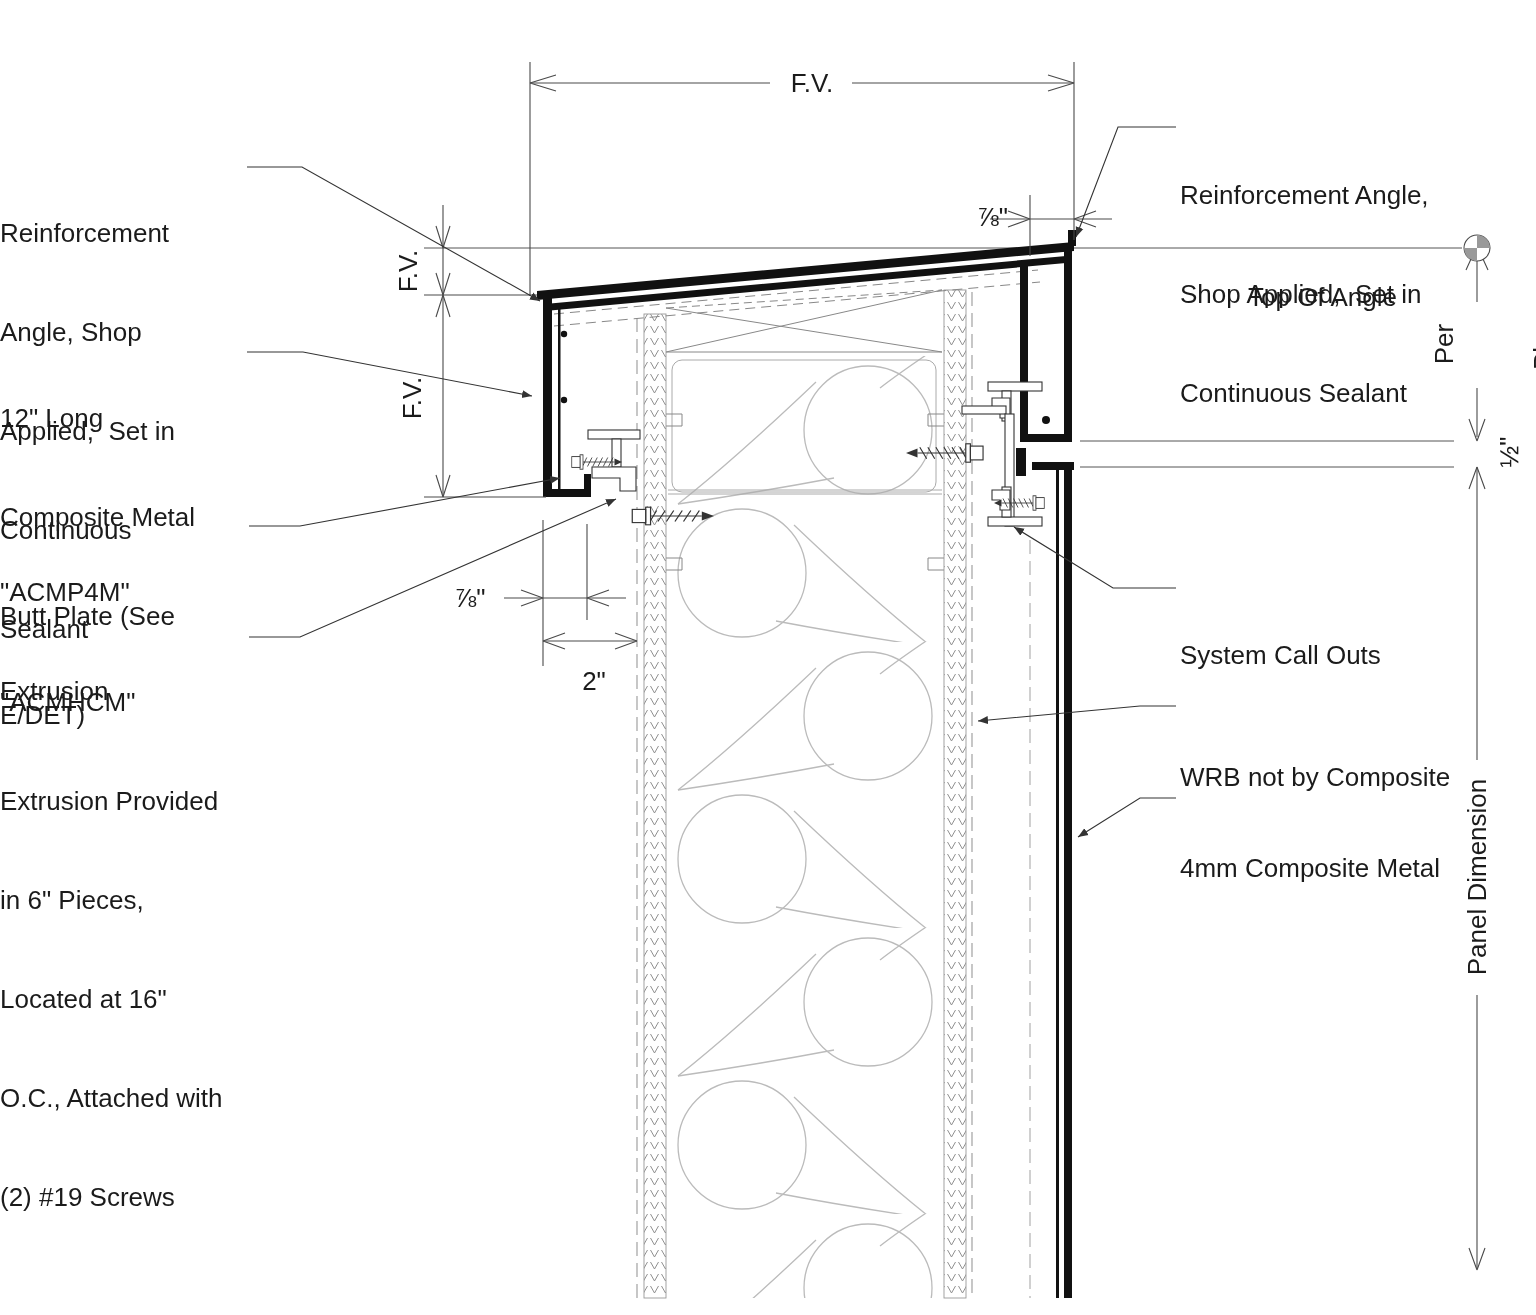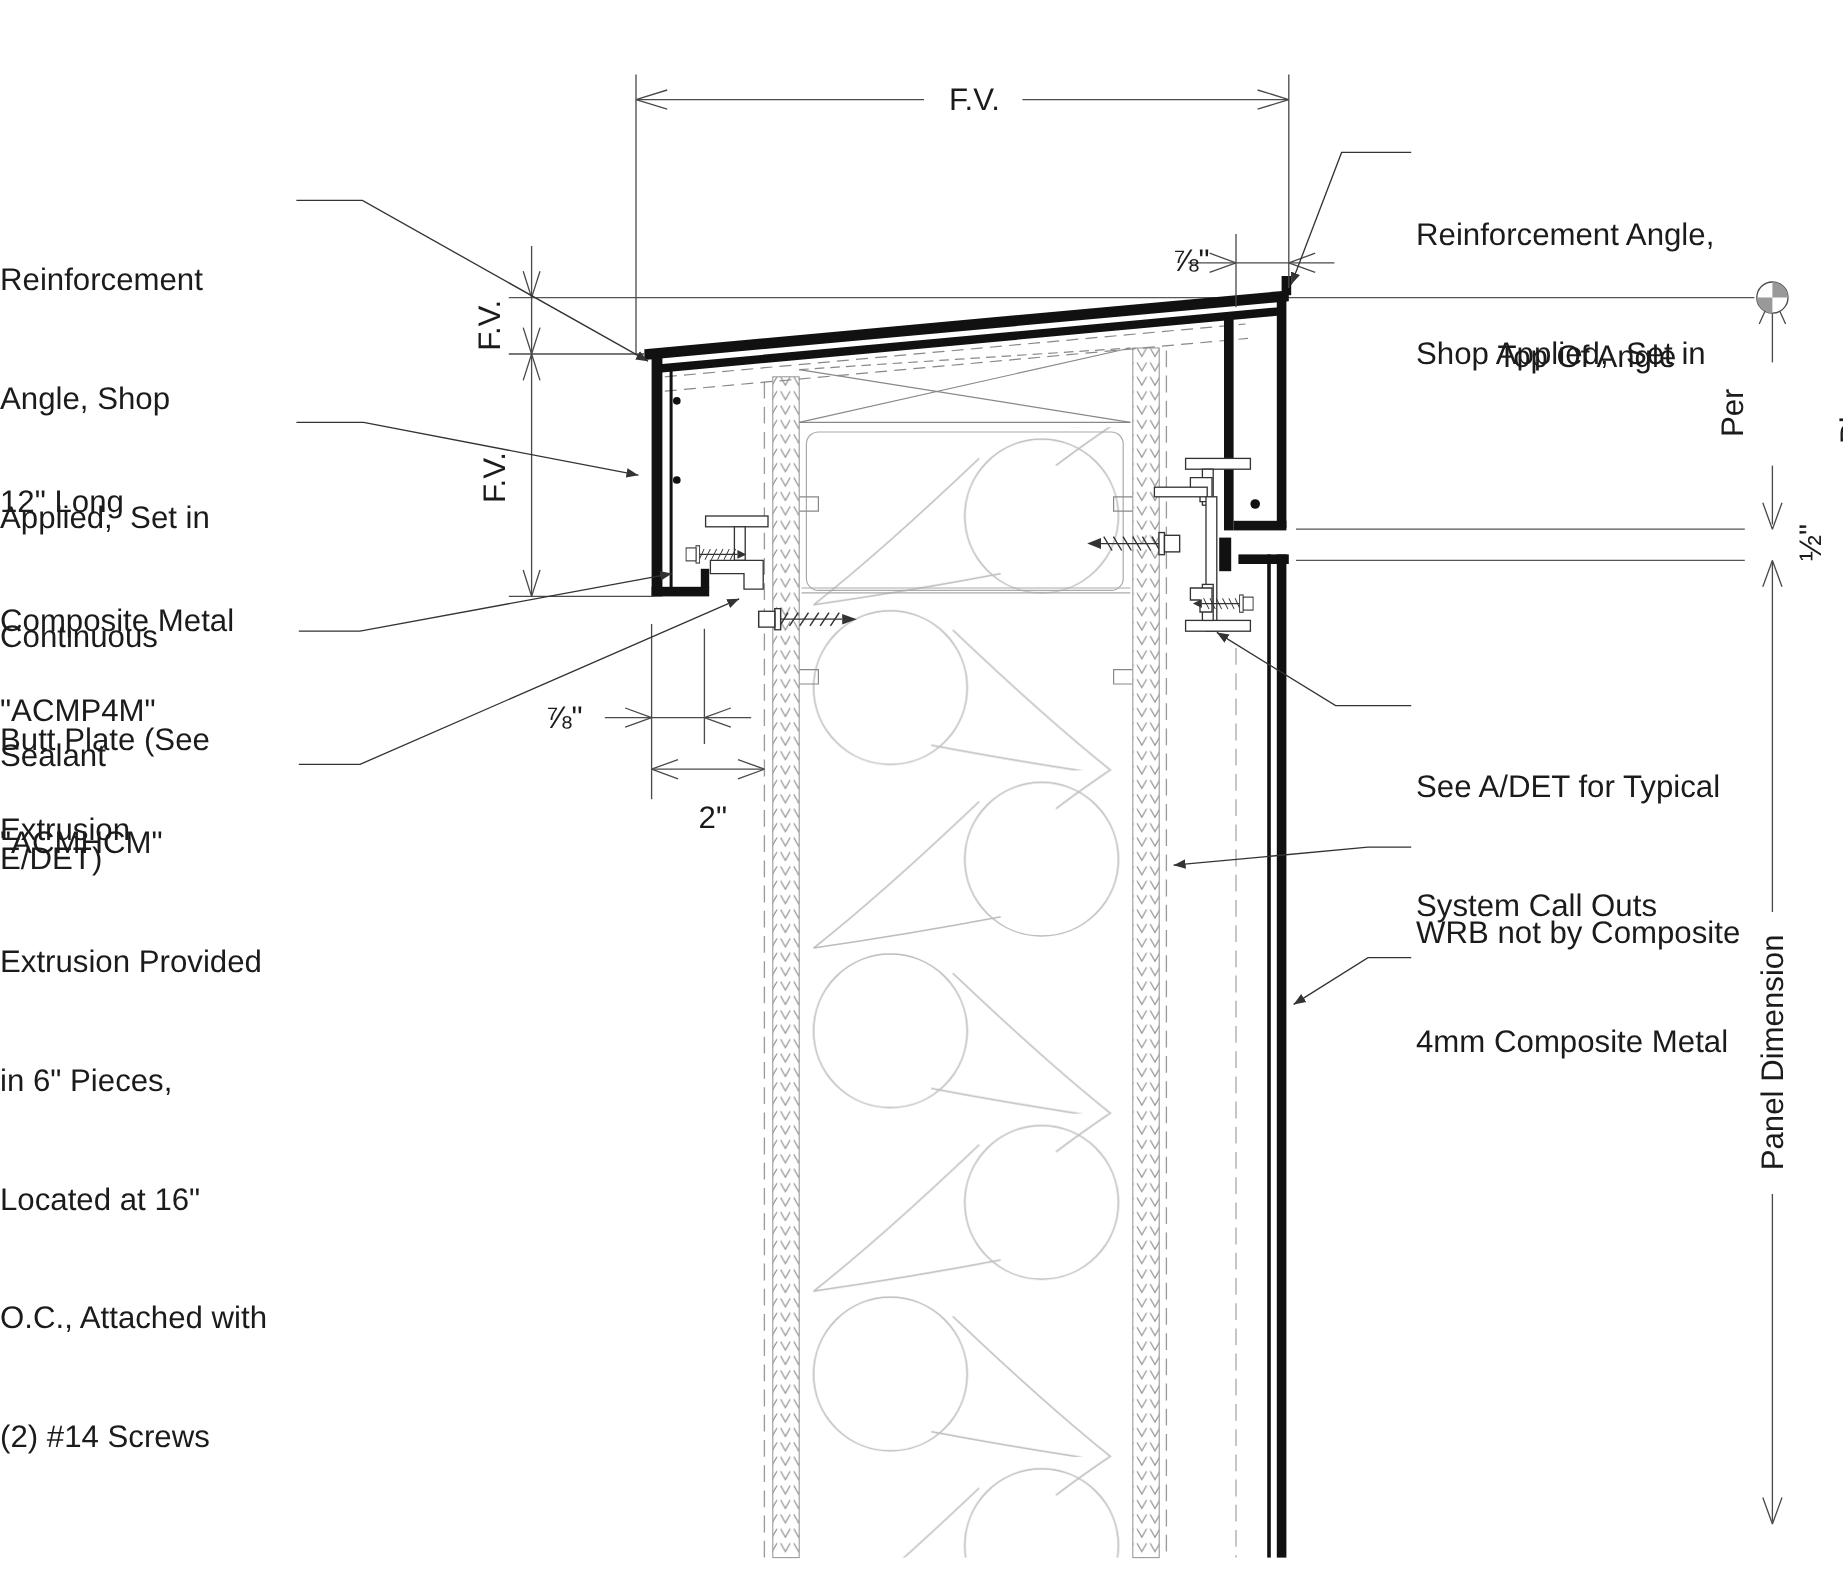--- a/index.html
+++ b/index.html
@@ -218,32 +218,32 @@
 <div class="lbl r" style="left:0;top:510px;width:236px;">
   <div>"ACMP4M"</div>
   <div>Extrusion</div>
 </div>
 <div class="lbl r" style="left:0;top:620px;width:236px;">
   <div>"ACMHCM"</div>
   <div>Extrusion Provided</div>
   <div>in 6" Pieces,</div>
   <div>Located at 16"</div>
   <div>O.C., Attached with</div>
-  <div>(2) #14 Screws</div>
+  <div>(2) #19 Screws</div>
 </div>
 
 <div class="lbl" style="left:1180px;top:113px;">
   <div>Reinforcement Angle,</div>
   <div>Shop Applied,  Set in</div>
+  <div>Continuous Sealant</div>
 </div>
 <div class="lbl" style="left:1248px;top:215px;">
   <div>Top Of Angle</div>
 </div>
 <div class="lbl" style="left:1180px;top:573px;">
-  <div>See A/DET for Typical</div>
   <div>System Call Outs</div>
 </div>
 <div class="lbl" style="left:1180px;top:695px;">
   <div>WRB not by Composite</div>
 </div>
 <div class="lbl" style="left:1180px;top:786px;text-align:right;">
   <div>4mm Composite Metal</div>
 </div>
 
 <div class="dimtxt ctr" style="left:762px;top:68px;width:100px;">F.V.</div>

